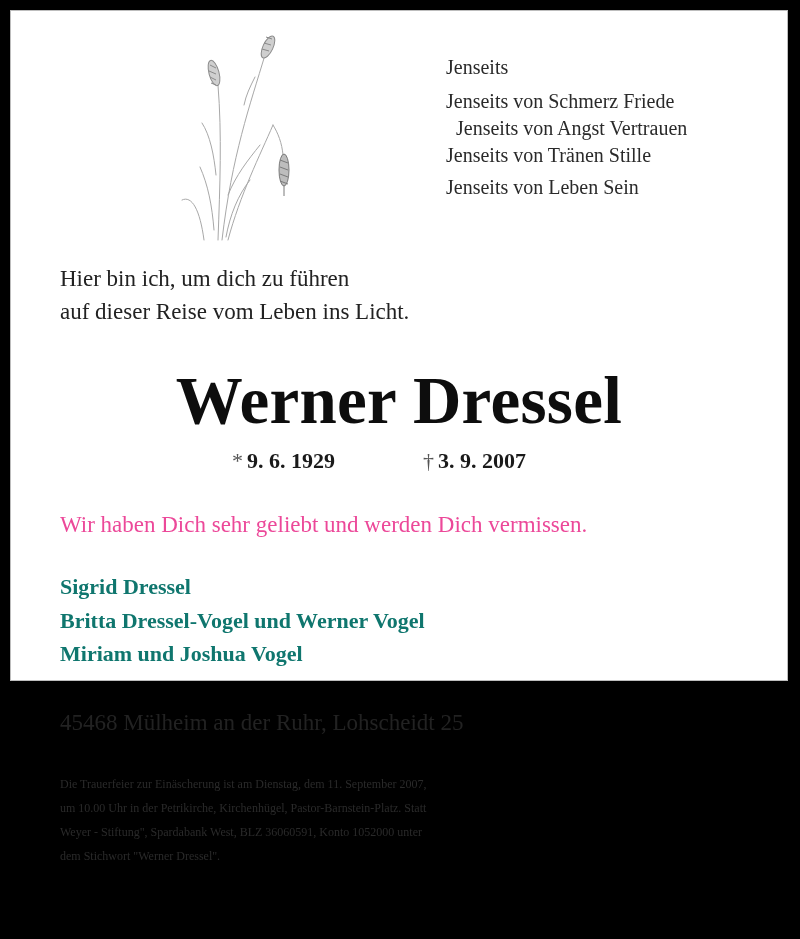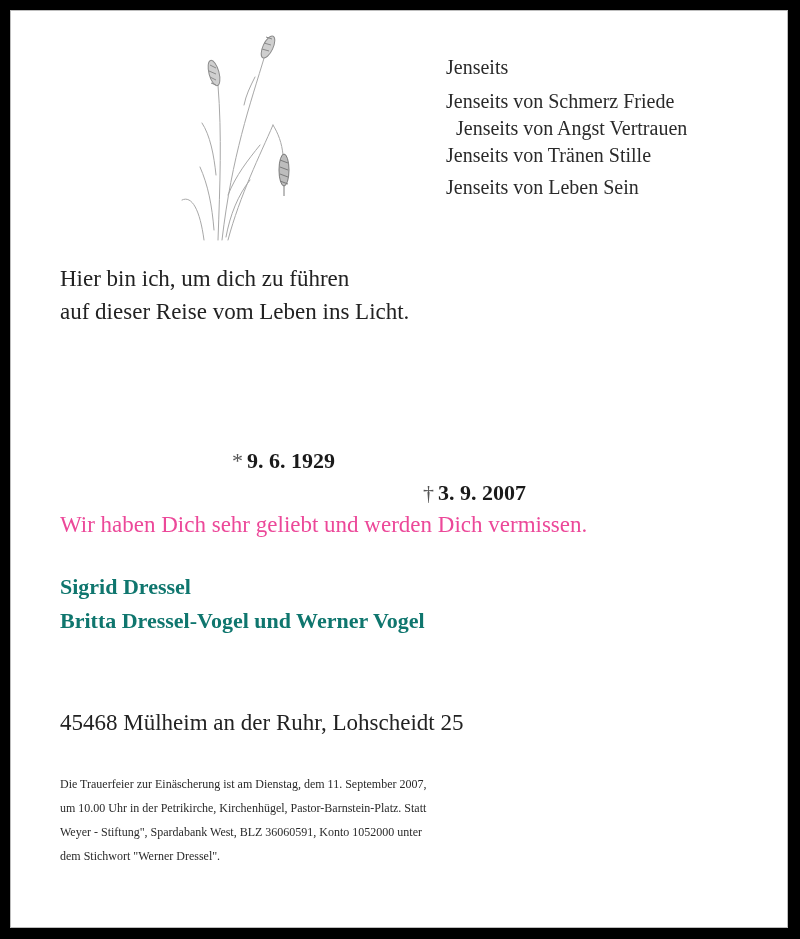--- a/index.html
+++ b/index.html
@@ -13,21 +13,21 @@
       position: relative;
       overflow: hidden;
       font-family: "Liberation Serif", "DejaVu Serif", serif;
       color: #1a1a1a;
     }
     .frame {
       position: absolute;
       left: 10px;
       top: 10px;
       width: 778px;
-      height: 918px;
+      height: 671px;
       background: #ffffff;
       box-shadow: inset 0 0 0 1px #bdbdbd;
     }
     .abs { position: absolute; white-space: nowrap; }
 
     
     .wheat {
       position: absolute;
       left: 160px;
       top: 15px;
@@ -71,21 +71,21 @@
 
     
     .dates {
       position: absolute;
       top: 438px;
       font-size: 22px;
       font-weight: bold;
       color: #1a1a1a;
     }
     .date-birth { left: 222px; }
-    .date-death { left: 413px; margin-top: 32px; }
+    .date-death { left: 413px; }
     .sym { font-weight: normal; color: #555; margin-right: 4px; }
 
     
     .closing {
       position: absolute;
       left: 50px;
       top: 502px;
       font-size: 23px;
       color: #ec4899;
       white-space: nowrap;
@@ -169,33 +169,35 @@
     <div class="line" style="top:61px;margin-left:10px;">Jenseits von Angst Vertrauen</div>
     <div class="line" style="top:88px;">Jenseits von Tränen Stille</div>
     <div class="line" style="top:120px;">Jenseits von Leben Sein</div>
   </div>
 
   <div class="quote">
     <div>Hier bin ich, um dich zu führen</div>
     <div>auf dieser Reise vom Leben ins Licht.</div>
   </div>
 
+  <div class="name">Werner Dressel</div>
 
   <div class="dates date-birth abs">
     <span class="sym">*</span><span>9. 6. 1929</span>
   </div>
   <div class="dates date-death abs">
     <span class="sym">†</span><span>3. 9. 2007</span>
   </div>
 
   <div class="closing">Wir haben Dich sehr geliebt und werden Dich vermissen.</div>
 
   <div class="family">
     <div>Sigrid Dressel</div>
     <div>Britta Dressel-Vogel und Werner Vogel</div>
+    <div>Miriam und Joshua Vogel</div>
   </div>
 
   <div class="address">45468 Mülheim an der Ruhr, Lohscheidt 25</div>
 
   <div class="notice">
     <div>Die Trauerfeier zur Einäscherung ist am Dienstag, dem 11. September 2007,</div>
     <div>um 10.00 Uhr in der Petrikirche, Kirchenhügel, Pastor-Barnstein-Platz. Statt</div>
     <div>Weyer - Stiftung", Spardabank West, BLZ 36060591, Konto 1052000 unter</div>
     <div>dem Stichwort "Werner Dressel".</div>
   </div>

